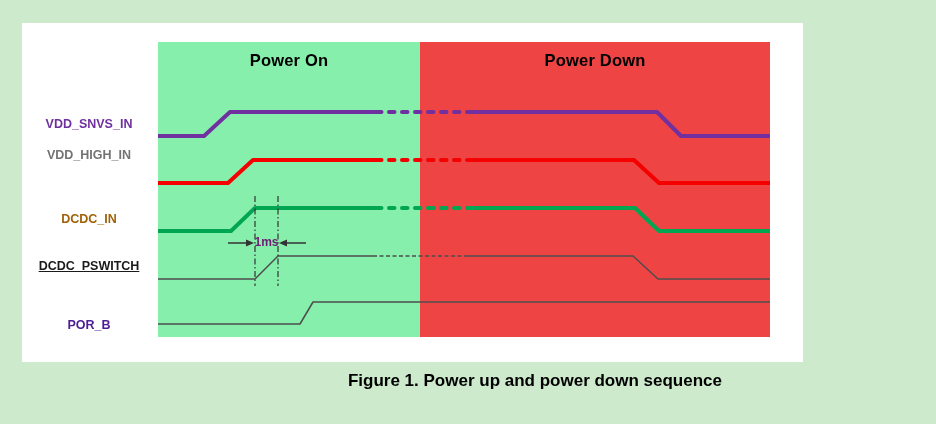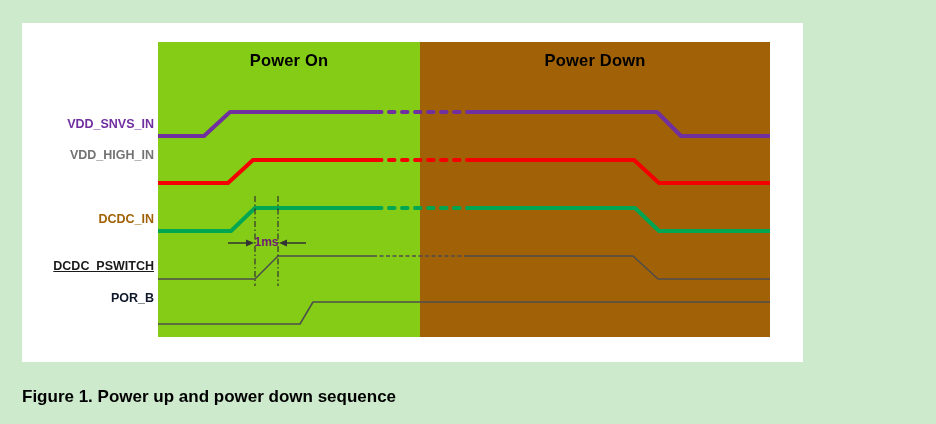--- a/index.html
+++ b/index.html
@@ -20,56 +20,56 @@
   }
   .region-on{left:158px;width:262px;}
   .region-down{left:420px;width:350px;}
   .region-title{
     position:absolute;left:0;top:9px;width:100%;
     text-align:center;font-size:16.5px;font-weight:bold;color:#000;
     letter-spacing:0.2px;
   }
   #labels .sig-label{
     position:absolute;left:24px;width:130px;height:18px;line-height:18px;
-    text-align:right;font-size:12.5px;font-weight:bold;letter-spacing:0px;
+    text-align:center;font-size:12.5px;font-weight:bold;letter-spacing:0px;
   }
   #wave{
     position:absolute;left:0;top:0;width:936px;height:424px;
     pointer-events:none;
   }
   .annot-text{
     position:absolute;left:250px;top:235px;width:33px;height:15px;
     line-height:15px;text-align:center;
     font-size:12px;font-weight:bold;color:#701a75;
   }
   .caption{
     position:absolute;left:22px;top:371px;width:700px;
-    text-align:left;font-size:17px;font-weight:bold;color:#000;margin-top:16px;
+    text-align:right;font-size:17px;font-weight:bold;color:#000;
   }
 </style>
 </head>
 <body style="background: rgb(205, 234, 204);">
 
 <div class="page">
   <div class="panel" style="background: rgb(255, 255, 255);"></div>
 
-  <div class="region region-on" style="background: #84cc16;">
+  <div class="region region-on" style="background: #86efac;">
     <div class="region-title">Power On</div>
   </div>
 
-  <div class="region region-down" style="background: #a16207;">
+  <div class="region region-down" style="background: #ef4444;">
     <div class="region-title">Power Down</div>
   </div>
 
   <div id="labels">
       <div class="sig-label" style="top: 115px; color: rgb(112, 48, 160);">VDD_SNVS_IN</div>
       <div class="sig-label" style="top: 146px; color: #737373;">VDD_HIGH_IN</div>
       <div class="sig-label" style="top: 210px; color: #a16207;">DCDC_IN</div>
       <div class="sig-label" style="top: 257px; color: rgb(26, 26, 26); text-decoration: underline;">DCDC_PSWITCH</div>
-      <div class="sig-label" style="top: 289px; color: #0f172a;">POR_B</div>
+      <div class="sig-label" style="top: 316px; color: #4c1d95;">POR_B</div>
     </div>
 
   <svg id="wave" viewBox="0 0 936 424" xmlns="http://www.w3.org/2000/svg">
       <polyline points="158,136 204,136 230,112 376,112" fill="none" stroke="#7030a0" stroke-width="4" stroke-linejoin="round"></polyline>
       <polyline points="376,112 468,112" fill="none" stroke="#7030a0" stroke-width="4" stroke-linejoin="round" stroke-dasharray="5.5 7.5" stroke-linecap="round"></polyline>
       <polyline points="468,112 657,112 681,136 770,136" fill="none" stroke="#7030a0" stroke-width="4" stroke-linejoin="round"></polyline>
       <polyline points="158,183 228,183 253,160 376,160" fill="none" stroke="#f40000" stroke-width="4" stroke-linejoin="round"></polyline>
       <polyline points="376,160 468,160" fill="none" stroke="#f40000" stroke-width="4" stroke-linejoin="round" stroke-dasharray="5.5 7.5" stroke-linecap="round"></polyline>
       <polyline points="468,160 634,160 659,183 770,183" fill="none" stroke="#f40000" stroke-width="4" stroke-linejoin="round"></polyline>
       <polyline points="158,231 231,231 255,208 376,208" fill="none" stroke="#00a651" stroke-width="4" stroke-linejoin="round"></polyline>

